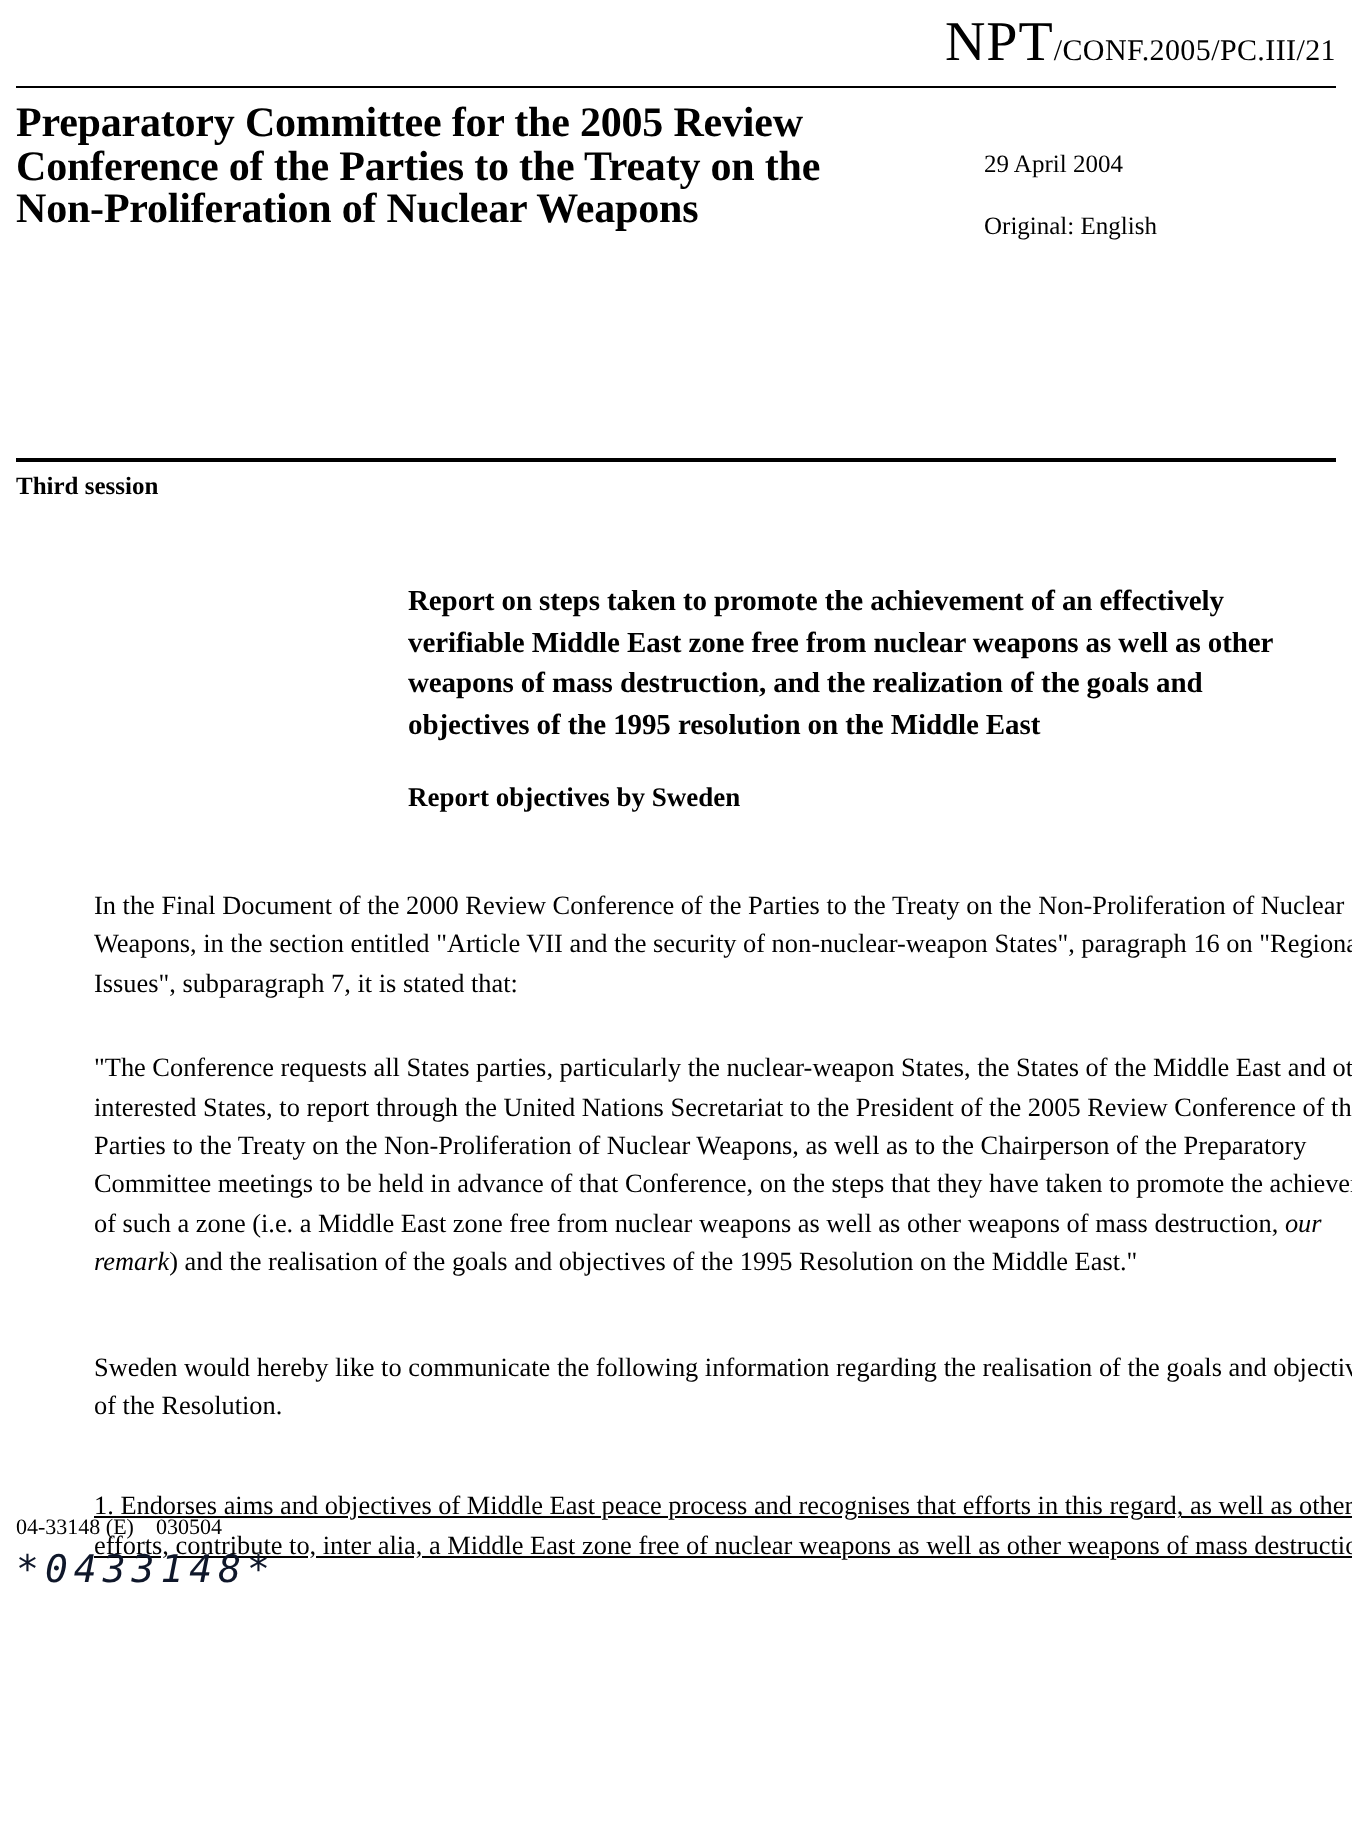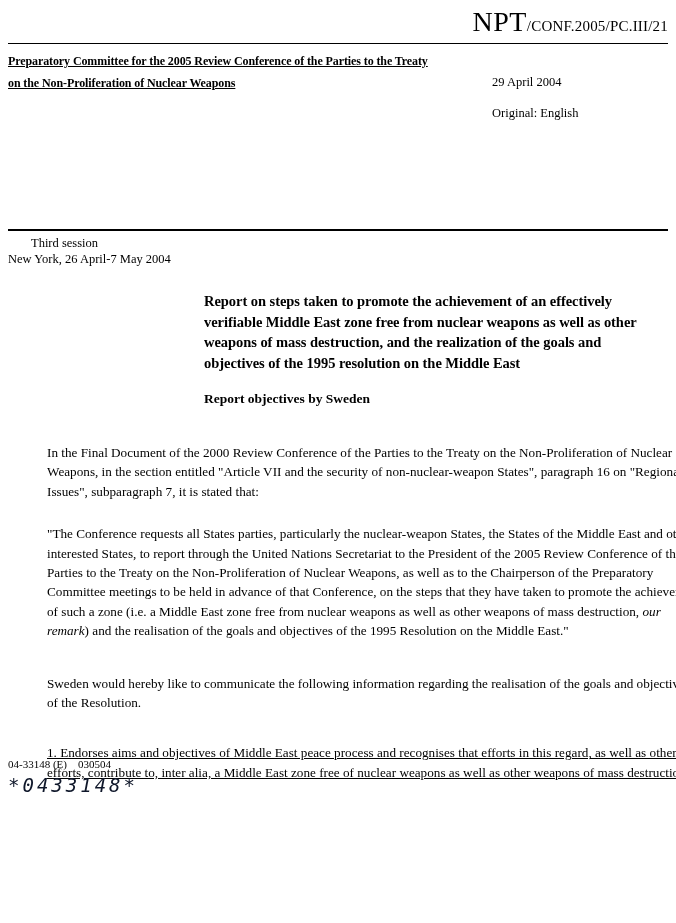--- a/index.html
+++ b/index.html
@@ -63,25 +63,24 @@
 
   
   .masthead {
     position: absolute;
     top: 51px;
     left: 8px;
     width: 660px;
   }
   .masthead-title {
     width: 430px;
-    font-size: 12px;
+    font-size: 21px;
     font-weight: bold;
     line-height: 21.5px;
     letter-spacing: -0.1px;
-    text-decoration: underline;
   }
   .masthead-meta {
     position: absolute;
     left: 440px;
     top: 24px;
     width: 220px;
     font-size: 12.5px;
     line-height: 15px;
     margin-left: 44px;
   }
@@ -89,21 +88,21 @@
 
   
   .session {
     position: absolute;
     top: 236px;
     left: 8px;
     width: 500px;
     font-size: 12.5px;
     line-height: 15.5px;
   }
-  .session .sess-name { font-weight: normal; margin-left: 23px; }
+  .session .sess-name { font-weight: bold; }
 
   
   .report-head {
     position: absolute;
     top: 291px;
     left: 156px;
     width: 460px;
     margin-left: 48px;
   }
   .report-title {
@@ -180,21 +179,20 @@
     <div class="masthead-meta">
       <div class="date">29 April 2004</div>
       <div class="orig">Original: English</div>
     </div>
   </div>
 
   <div class="rule-thick"></div>
 
   <div class="session">
     <div class="sess-name">Third session</div>
-    <div class="sess-place">New York, 26 April-7 May 2004</div>
   </div>
 
   <div class="report-head">
     <div class="report-title">Report on steps taken to promote the achievement of an effectively verifiable Middle East zone free from nuclear weapons as well as other weapons of mass destruction, and the realization of the goals and objectives of the 1995 resolution on the Middle East</div>
     <div class="report-submitter">Report objectives by Sweden</div>
   </div>
 
   <div class="body-area">
     <p>In the Final Document of the 2000 Review Conference of the Parties to the Treaty on the Non-Proliferation of Nuclear Weapons, in the section entitled "Article VII and the security of non-nuclear-weapon States", paragraph 16 on "Regional Issues", subparagraph 7, it is stated that:</p>
 

